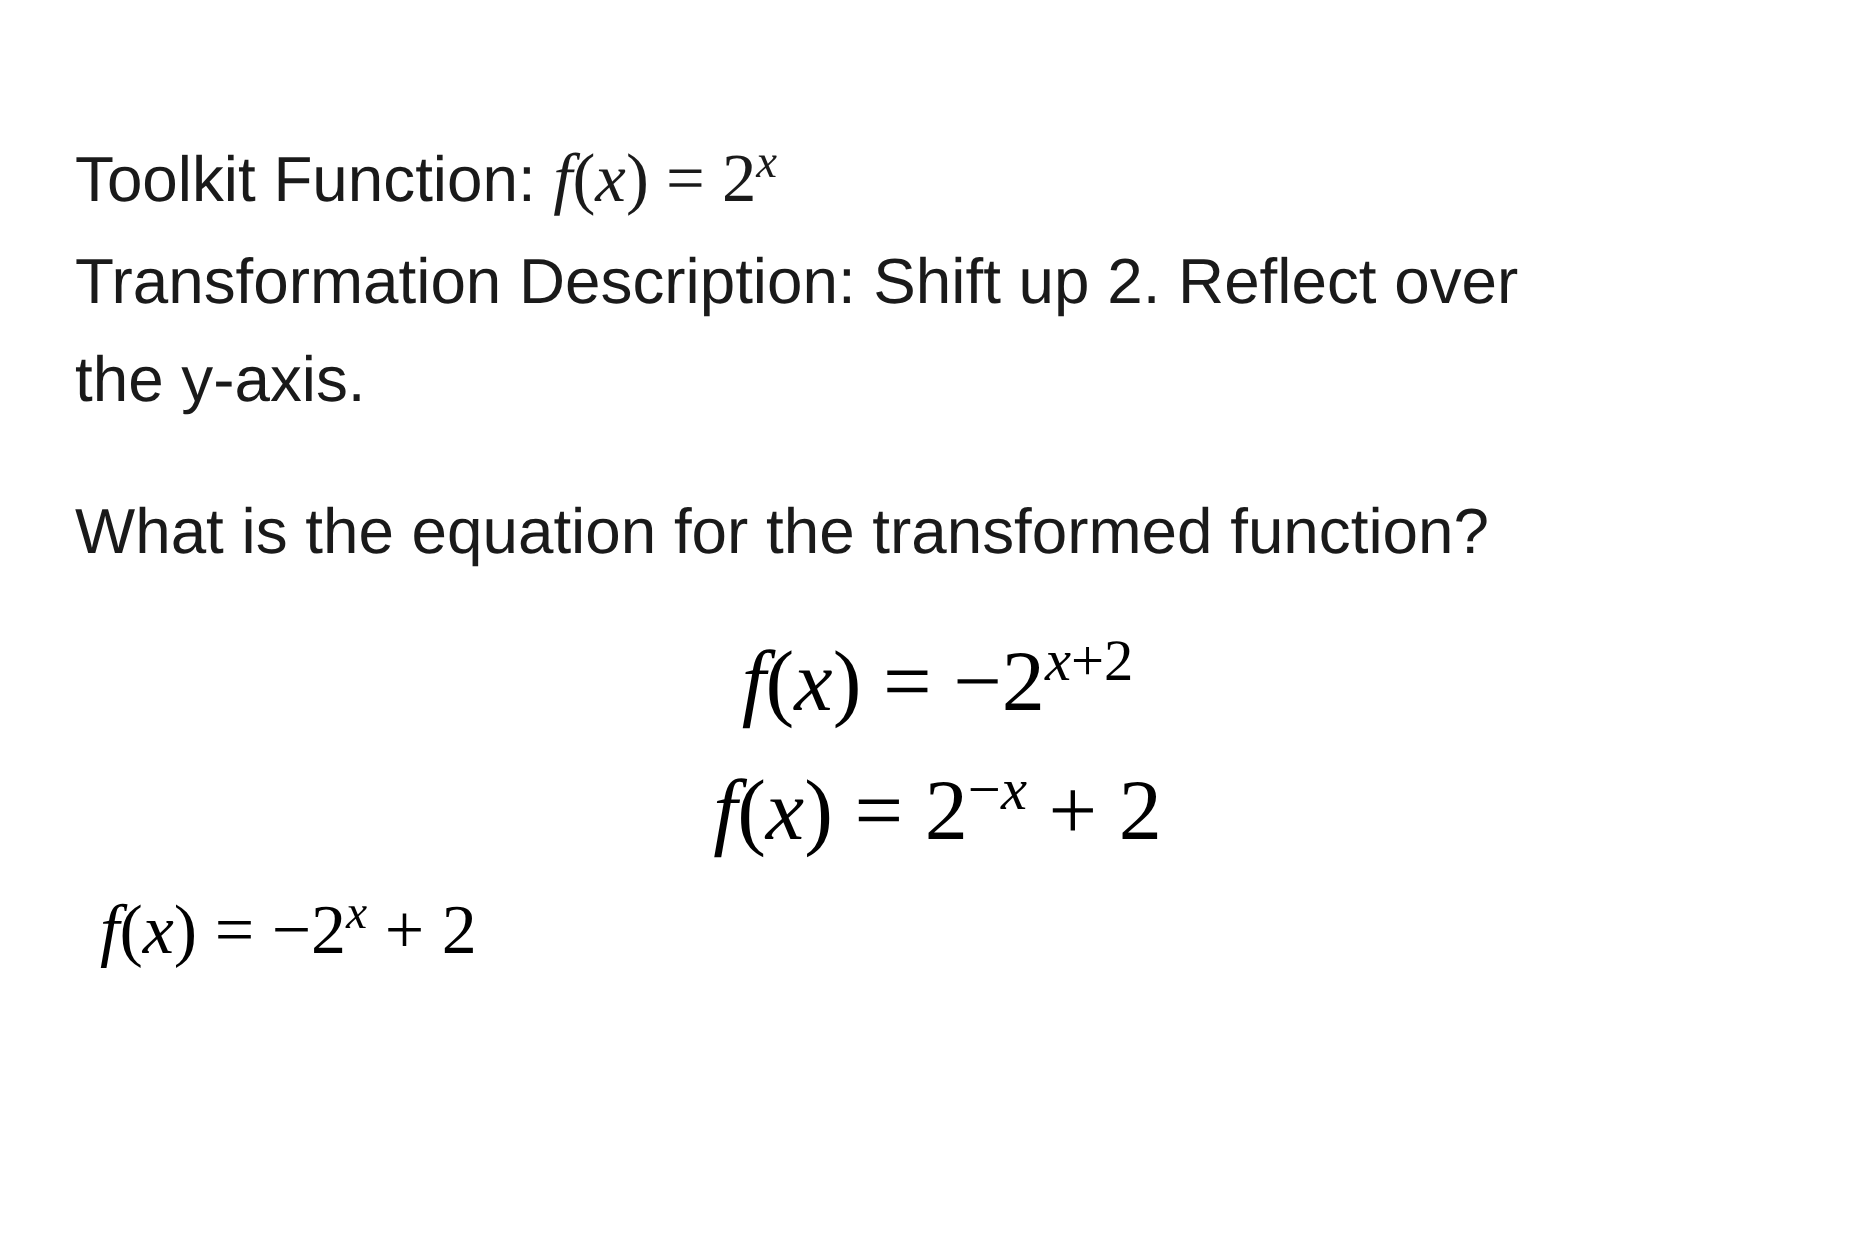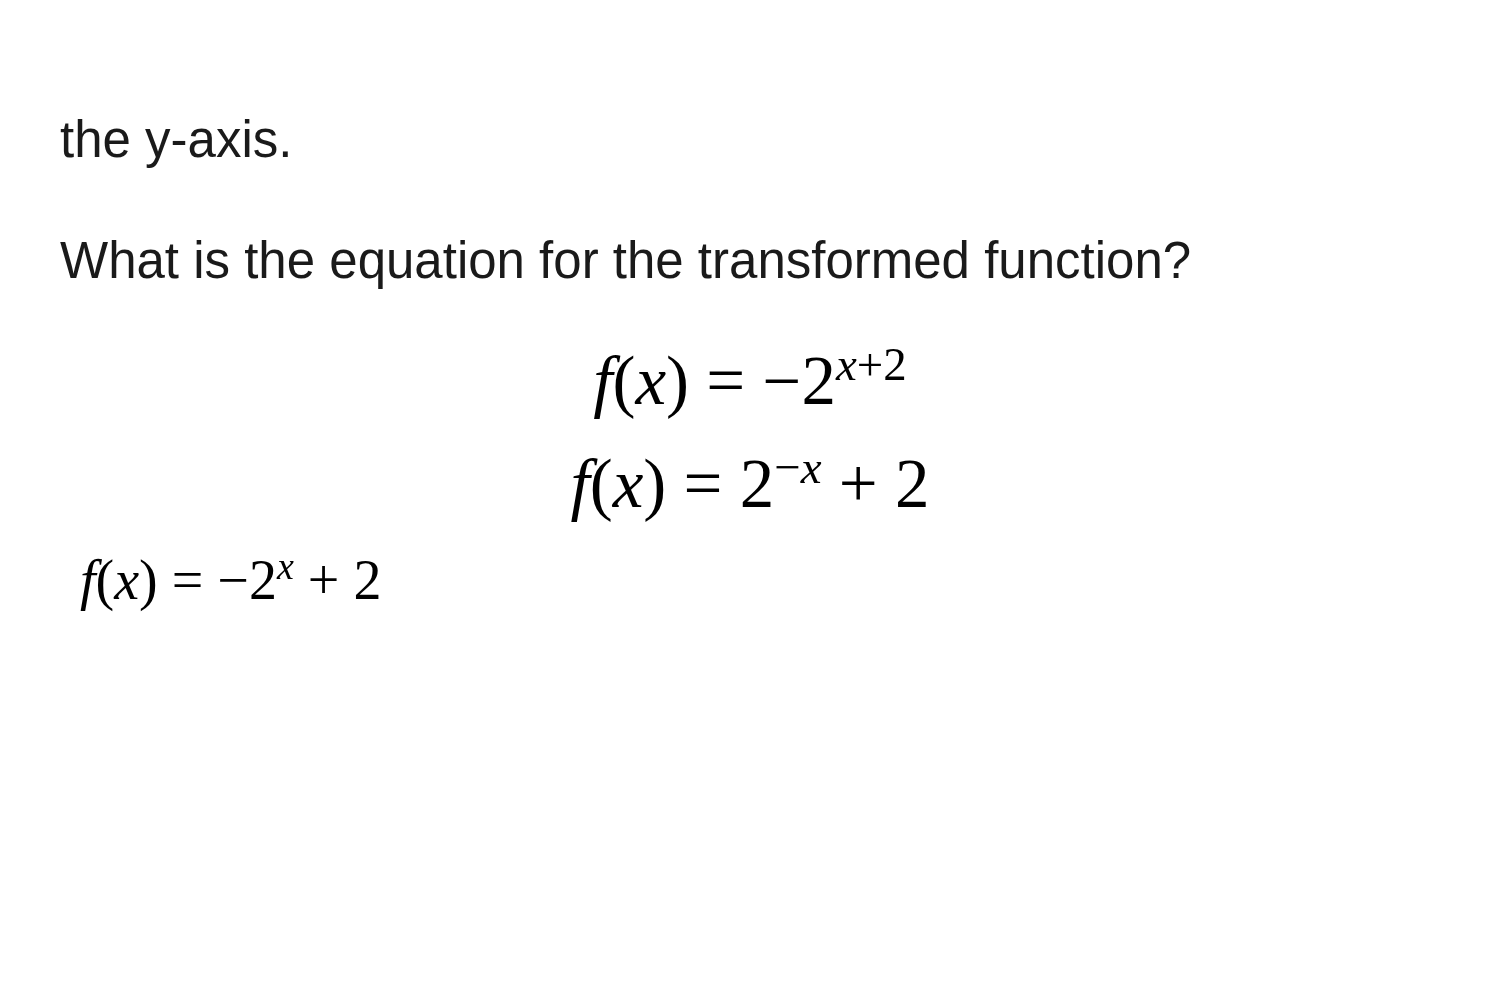--- a/index.html
+++ b/index.html
@@ -59,21 +59,27 @@
     }
     .options-block {
       margin-top: 42px;
     }
   </style>
 </head>
 <body>
 
 <div class="content">
 
+  <div class="text-line">
+    <span>Toolkit Function:  </span><span class="math-inline"><span class="it">f</span><span class="rm">(</span><span class="it">x</span><span class="rm">) = 2</span><sup class="it">x</sup></span>
+  </div>
 
+  <div class="text-line">
+    <span>Transformation Description: </span><span>Shift up 2. Reflect over</span>
+  </div>
 
   <div class="text-line">
     <span>the y-axis.</span>
   </div>
 
   <div class="text-line question-block">
     <span>What is the equation for the transformed function?</span>
   </div>
 
   <div class="options-block">

